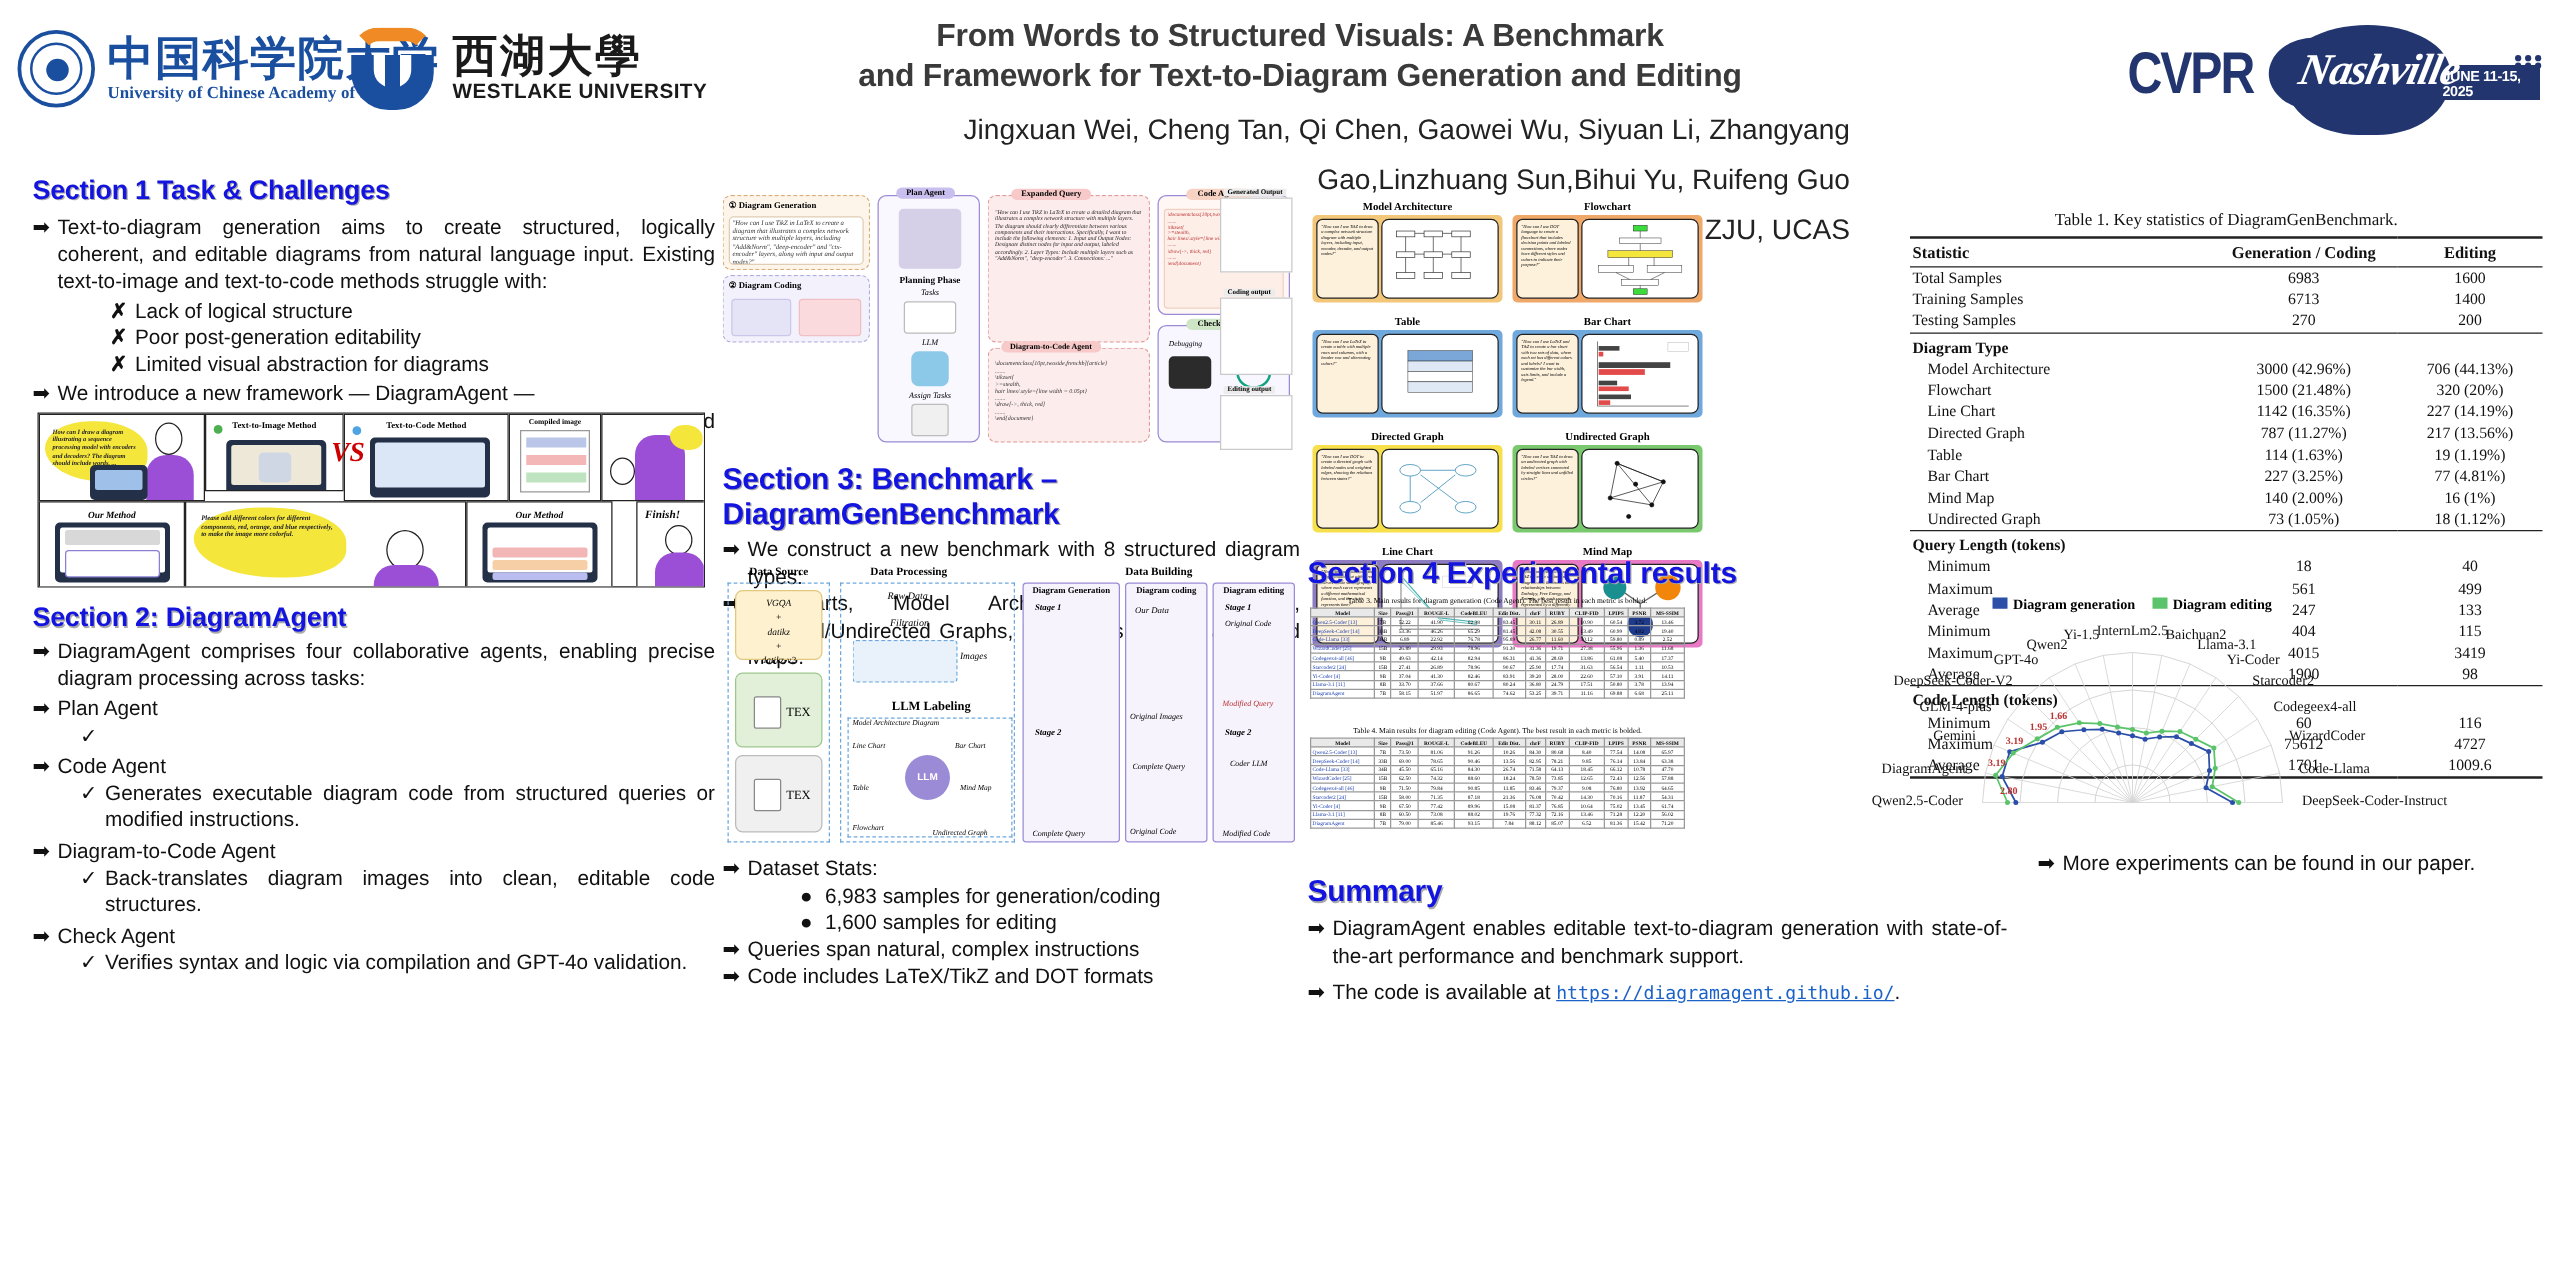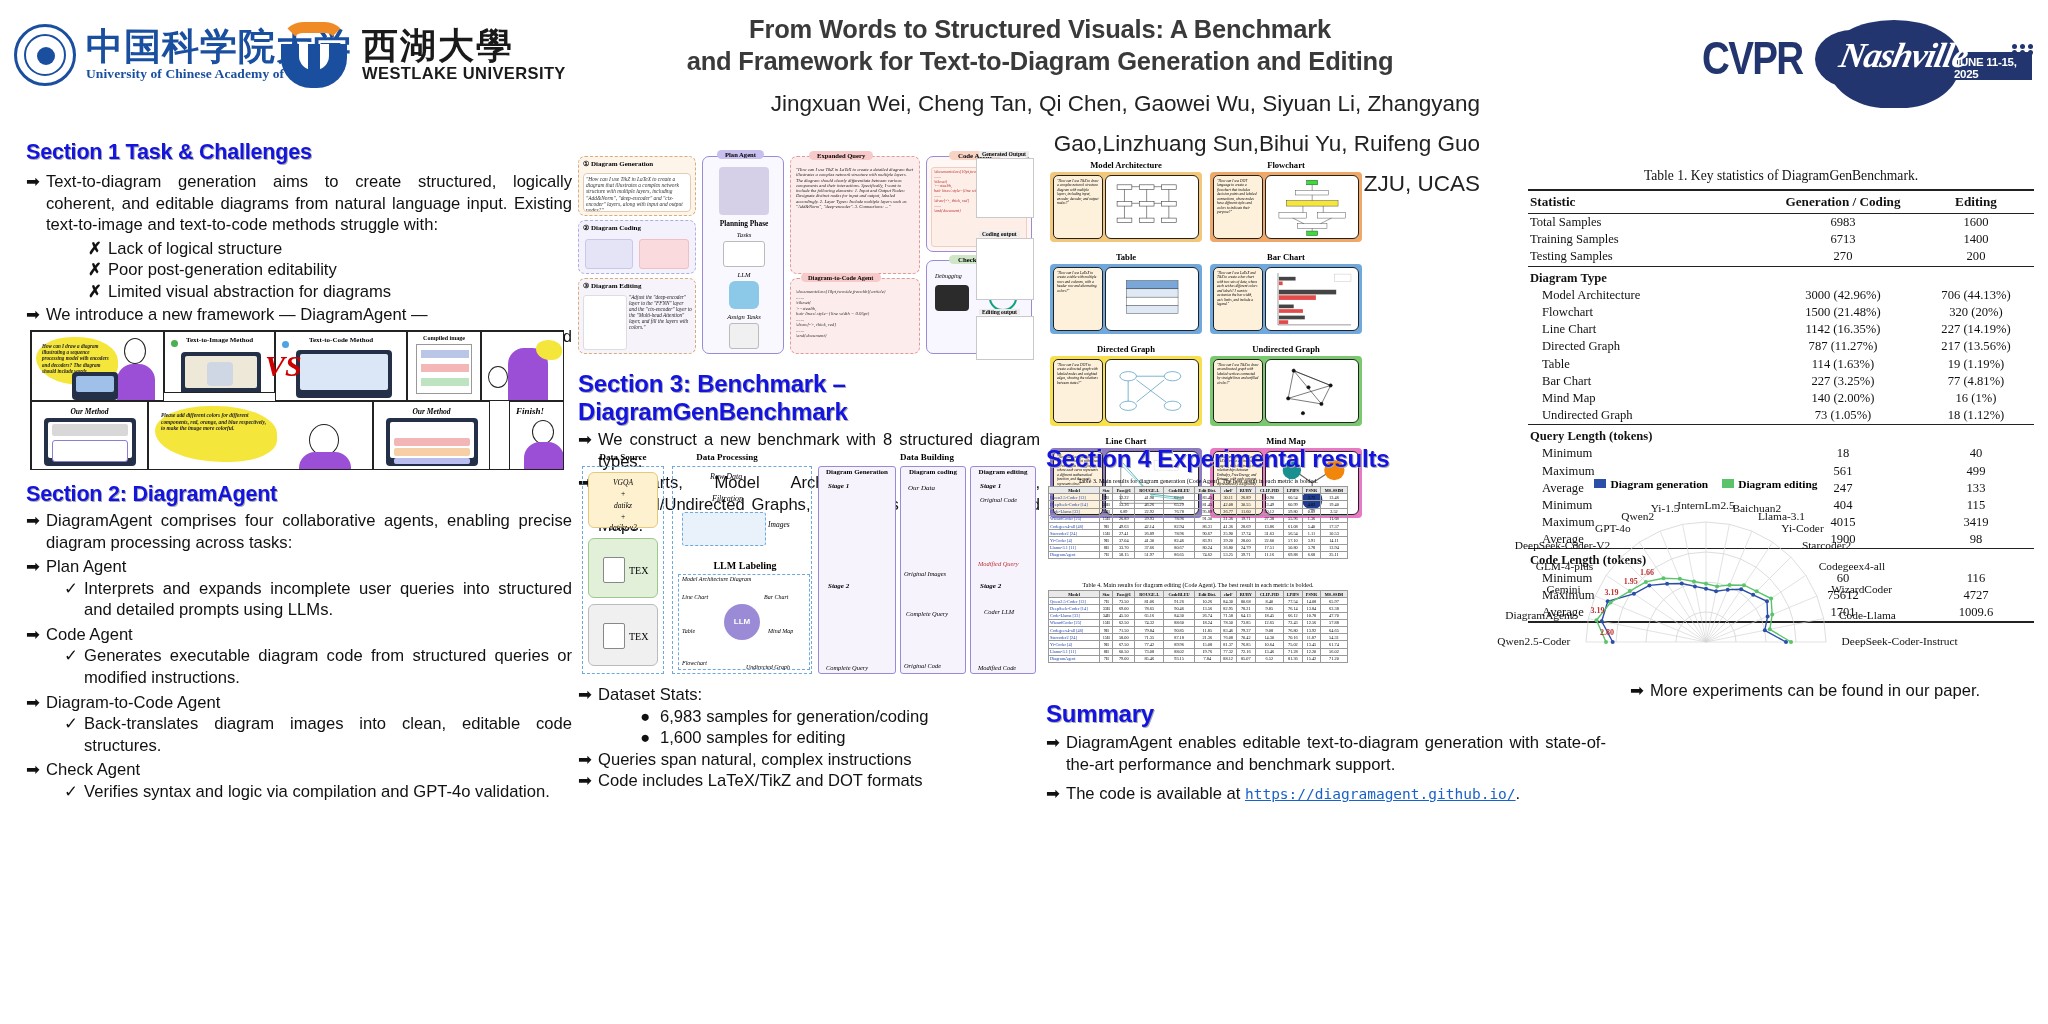--- a/index.html
+++ b/index.html
@@ -233,21 +233,21 @@
     <div style="position:absolute;left:8px;top:12px;right:8px;bottom:6px;border:1px solid #999;background:#fff;"></div>
     <div style="position:absolute;left:13px;top:18px;width:48px;height:8px;background:#b9c6e8;"></div>
     <div style="position:absolute;left:13px;top:32px;width:48px;height:8px;background:#f3b7b7;"></div>
     <div style="position:absolute;left:13px;top:46px;width:48px;height:8px;background:#bde3c0;"></div>
   </div>
   <div class="cell" style="position:absolute;left:450px;top:0;width:84px;height:70px;">
     <div class="person-head" style="left:6px;top:34px;width:20px;height:22px;"></div>
     <div class="person-body" style="left:26px;top:16px;width:40px;height:52px;"></div>
     <div class="bubble" style="left:54px;top:8px;width:26px;height:20px;"></div>
   </div>
-  <div style="position:absolute;left:234px;top:18px;font-family:'Liberation Serif',serif;font-weight:bold;font-style:italic;font-size:30px;color:#cc0000;">VS</div>
+  <div style="position:absolute;left:234px;top:18px;font-family:'Liberation Serif',serif;font-weight:bold;font-style:italic;font-size:22px;color:#cc0000;">VS</div>
 
   <div class="cell" style="position:absolute;left:0;top:70px;width:117px;height:70px;">
     <div class="gal-title" style="margin-top:5px;font-size:7.5px;font-style:italic;">Our Method</div>
     <div class="laptop" style="left:12px;top:16px;width:92px;height:48px;">
         <div class="scr"></div>
       </div>
     <div style="position:absolute;left:20px;top:22px;width:76px;height:12px;background:#d8d8d8;border-radius:2px;"></div>
     <div style="position:absolute;left:20px;top:38px;width:76px;height:22px;border:1px solid #8a7fd4;border-radius:3px;background:#fff;"></div>
   </div>
   <div class="cell" style="position:absolute;left:117px;top:70px;width:225px;height:70px;">
@@ -280,21 +280,20 @@
     <span class="mk">➡</span>
     <span class="tx">DiagramAgent comprises four collaborative agents, enabling precise diagram processing across tasks:</span>
   </div>
 
   <div class="b" style="margin-top:3px;">
     <span class="mk">➡</span>
     <span class="tx nojust">Plan Agent</span>
   </div>
   <div class="b lv2">
     <span class="mk">✓</span>
-    <span class="tx">Interprets and expands incomplete user queries into structured and detailed prompts using LLMs.</span>
   </div>
 
   <div class="b" style="margin-top:3px;">
     <span class="mk">➡</span>
     <span class="tx nojust">Code Agent</span>
   </div>
   <div class="b lv2">
     <span class="mk">✓</span>
     <span class="tx">Generates executable diagram code from structured queries or modified instructions.</span>
   </div>
@@ -329,28 +328,20 @@
       <div class="tiny2 ital" style="padding:2px;color:#333;">"How can I use TikZ in LaTeX to create a diagram that illustrates a complex network structure with multiple layers, including "Add&amp;Norm", "deep-encoder" and "ctx-encoder" layers, along with input and output nodes?"</div>
     </div>
   </div>
   <div class="pipe" style="left:0;top:64px;width:118px;height:54px;border:1px dashed #b0aede;background:#f3f2fc;">
     <div style="padding:3px 4px;font-size:7px;font-family:'Liberation Serif',serif;font-weight:bold;">
       <span>②</span>
       <span>Diagram Coding</span>
     </div>
     <div style="position:absolute;left:6px;top:18px;width:48px;bottom:4px;background:#e5e4f7;border:1px solid #c9c7ea;border-radius:3px;"></div>
     <div style="position:absolute;left:60px;top:18px;width:50px;bottom:4px;background:#fadadd;border:1px solid #eebfc4;border-radius:3px;"></div>
-  </div>
-  <div class="pipe" style="left:0;top:122px;width:118px;height:76px;border:1px dashed #d8ad7a;background:#f6f3fb;">
-    <div style="padding:3px 4px;font-size:7px;font-family:'Liberation Serif',serif;font-weight:bold;">
-      <span>③</span>
-      <span>Diagram Editing</span>
-    </div>
-    <div style="position:absolute;left:4px;top:16px;width:44px;bottom:3px;background:#fff;border:1px solid #ddd;border-radius:3px;"></div>
-    <div class="tiny2 ital" style="position:absolute;left:50px;top:16px;right:3px;bottom:2px;color:#222;font-size:5.2px;">"Adjust the "deep-encoder" layer to the "FFNN" layer and the "ctx-encoder" layer to the "Multi-head Attention" layer, and fill the layers with colors."</div>
   </div>
 
   <div class="pipe" style="left:124px;top:0;width:82px;height:198px;border:1.2px solid #9b8ad6;background:#faf8ff;">
     <div style="position:absolute;left:14px;top:-7px;background:#c8bfee;border-radius:8px;padding:1px 8px;font-size:6.6px;font-weight:bold;font-family:'Liberation Serif',serif;">Plan Agent</div>
     <div style="position:absolute;left:0;top:62px;width:82px;text-align:center;font-family:'Liberation Serif',serif;font-weight:bold;font-size:7.4px;">Planning Phase</div>
     <div style="position:absolute;left:16px;top:10px;width:50px;height:48px;background:#d5cfe8;border-radius:4px;"></div>
     <div style="position:absolute;left:0;top:74px;width:82px;text-align:center;font-family:'Liberation Serif',serif;font-style:italic;font-size:6.6px;">Tasks</div>
     <div style="position:absolute;left:20px;top:84px;width:42px;height:26px;background:#fff;border:1px solid #bbb;border-radius:3px;"></div>
     <div style="position:absolute;left:0;top:114px;width:82px;text-align:center;font-family:'Liberation Serif',serif;font-style:italic;font-size:6.6px;">LLM</div>
     <div style="position:absolute;left:26px;top:124px;width:30px;height:28px;background:#8cc9e8;border-radius:6px;"></div>

